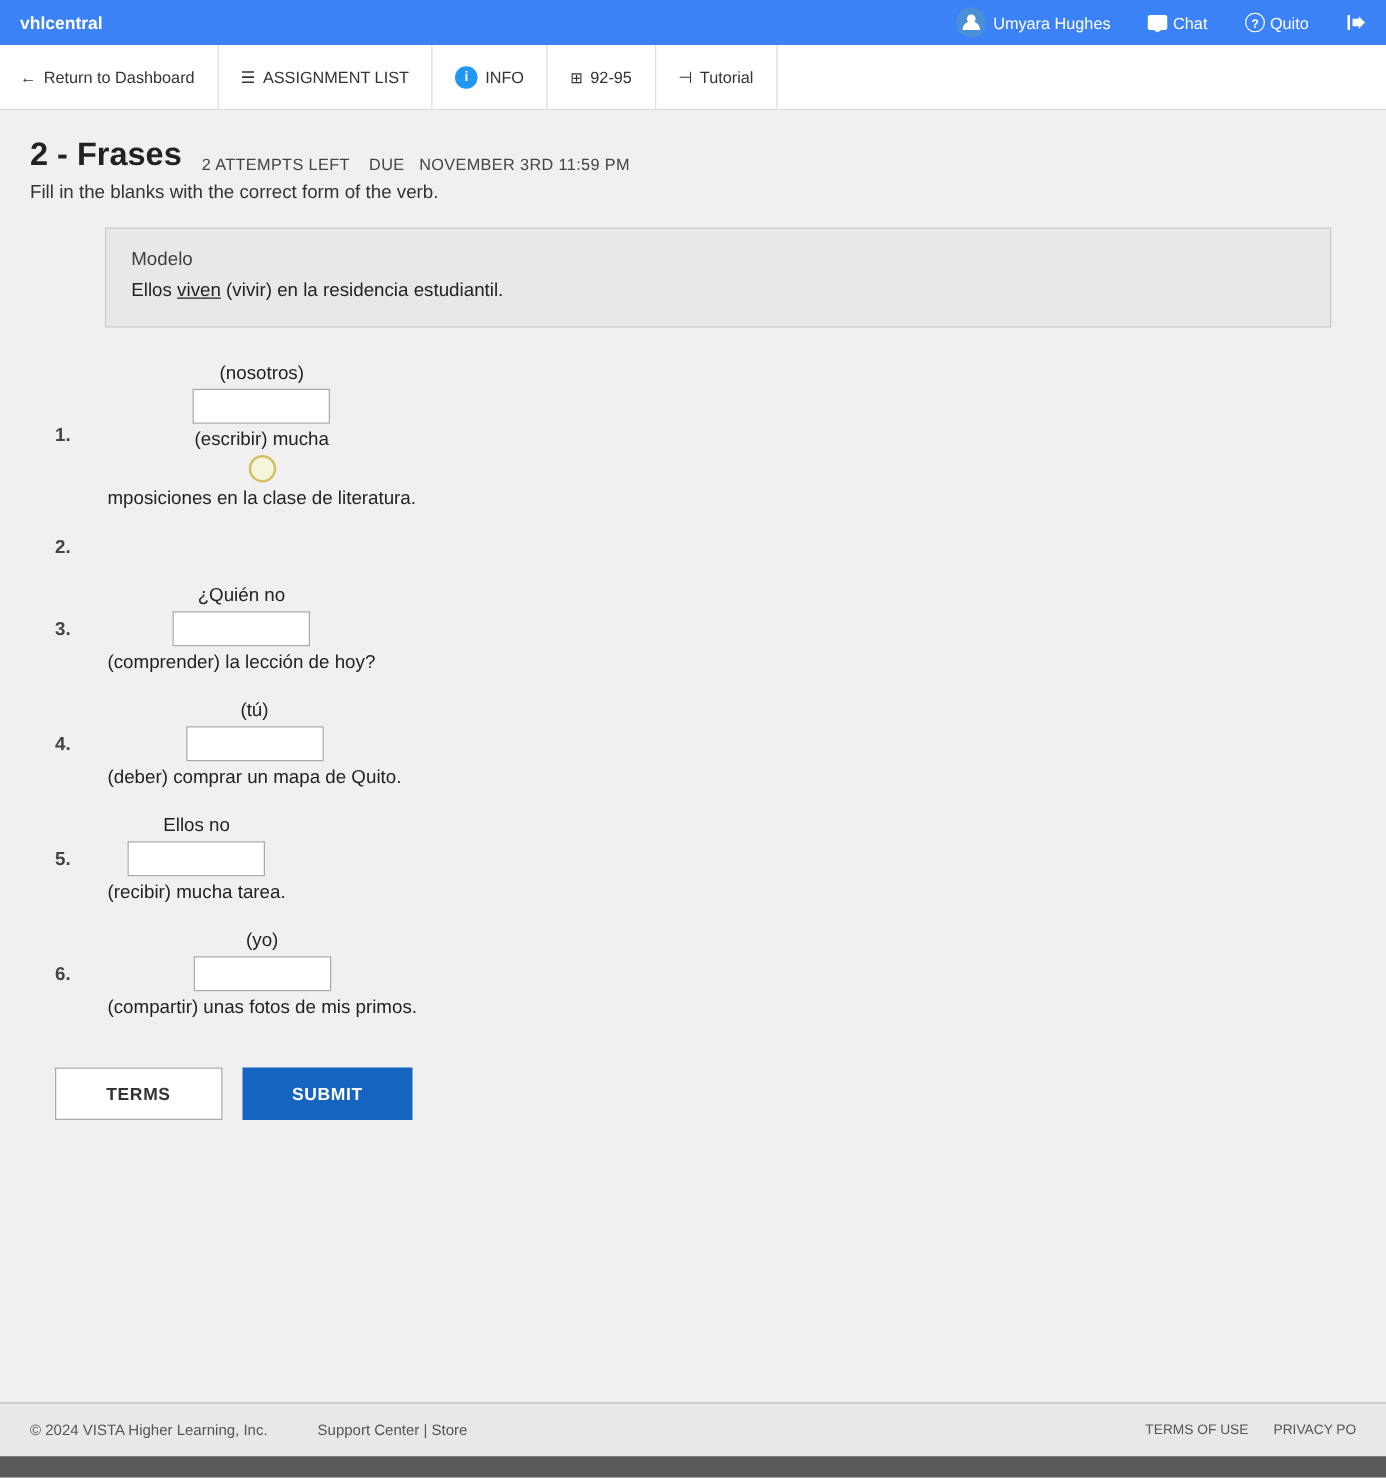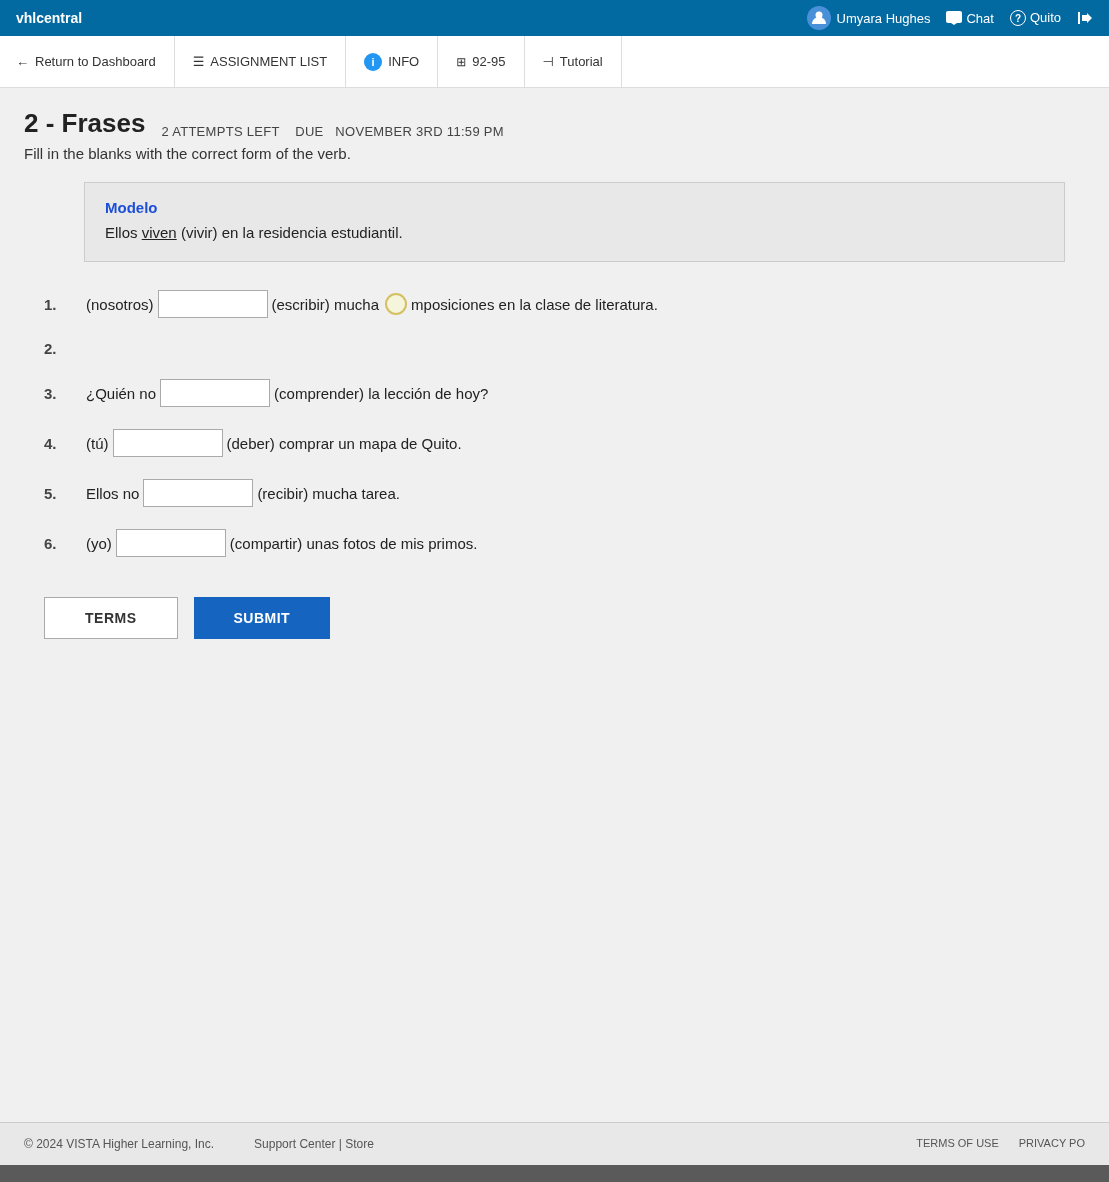--- a/index.html
+++ b/index.html
@@ -5,58 +5,58 @@
     * { box-sizing: border-box; margin: 0; padding: 0; }
     body {
       font-family: Arial, sans-serif;
       background: #5a5a5a;
       width: 1109px;
       min-height: 1182px;
     }
 
     
     .top-bar {
-      background: #0369a1;
+      background: #3b82f6;
       color: white;
       display: flex;
       align-items: center;
       padding: 0 16px;
       height: 36px;
       font-size: 13px;
     }
     .top-bar-brand {
       font-weight: bold;
       font-size: 14px;
       color: white;
       flex: 1;
     }
     .top-bar-right {
       display: flex;
       align-items: center;
-      gap: 16px;
+      gap: 30px;
     }
     .top-bar-user {
       display: flex;
       align-items: center;
       gap: 6px;
     }
     .user-avatar {
       width: 24px;
       height: 24px;
       border-radius: 50%;
       background: #4a90d9;
       display: flex;
       align-items: center;
       justify-content: center;
       font-size: 12px;
       color: white;
     }
     .top-bar-link {
       display: flex;
-      align-items: flex-start;
+      align-items: flex-end;
       gap: 4px;
       color: white;
       font-size: 13px;
       cursor: pointer;
     }
 
     
     .sub-nav {
       background: white;
       display: flex;
@@ -139,24 +139,24 @@
     
     .modelo-box {
       background: #e8e8e8;
       border: 1px solid #ccc;
       padding: 16px 20px 20px;
       margin-bottom: 28px;
       margin-left: 60px;
       margin-right: 20px;
     }
     .modelo-label {
-      font-weight: bold;
+      font-weight: normal;
       font-size: 15px;
       margin-bottom: 8px;
-      color: #1d4ed8;
+      color: #404040;
     }
     .modelo-text {
       font-size: 15px;
       color: #222;
     }
     .modelo-text u {
       text-decoration: underline;
     }
 
     
@@ -175,20 +175,21 @@
       width: 36px;
       font-weight: bold;
       color: #444;
       flex-shrink: 0;
     }
     .exercise-text {
       display: flex;
       align-items: center;
       gap: 4px;
       flex-wrap: wrap;
+      flex-direction: column;
     }
     .fill-input {
       width: 110px;
       height: 28px;
       border: 1px solid #aaa;
       background: white;
       padding: 2px 6px;
       font-size: 14px;
       outline: none;
     }
@@ -238,21 +239,21 @@
       letter-spacing: 0.5px;
       text-align: center;
     }
 
     
     .footer {
       background: #e8e8e8;
       border-top: 1px solid #ccc;
       padding: 14px 24px;
       display: flex;
-      align-items: flex-start;
+      align-items: center;
       font-size: 12px;
       color: #555;
       gap: 40px;
     }
     .footer-right {
       margin-left: auto;
       display: flex;
       gap: 20px;
     }
     .footer-link {

